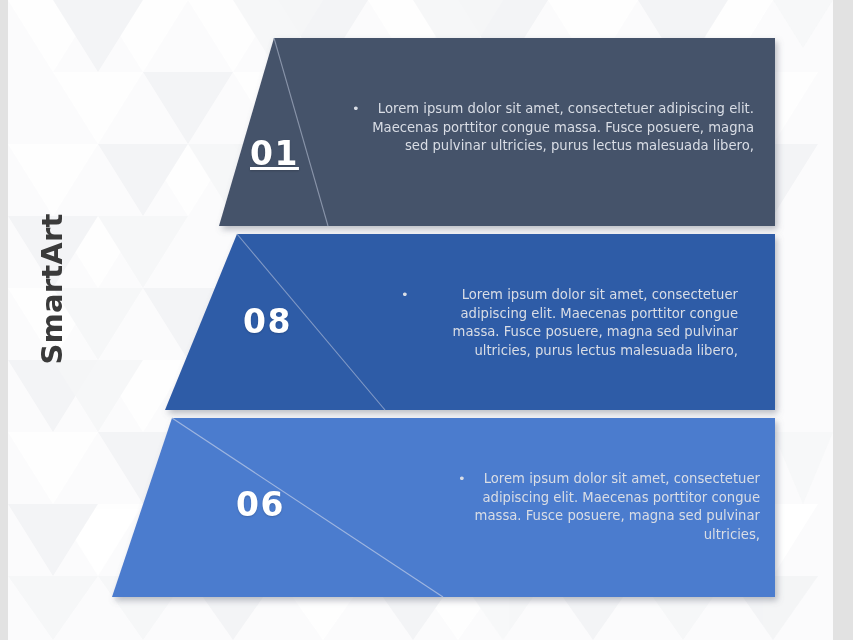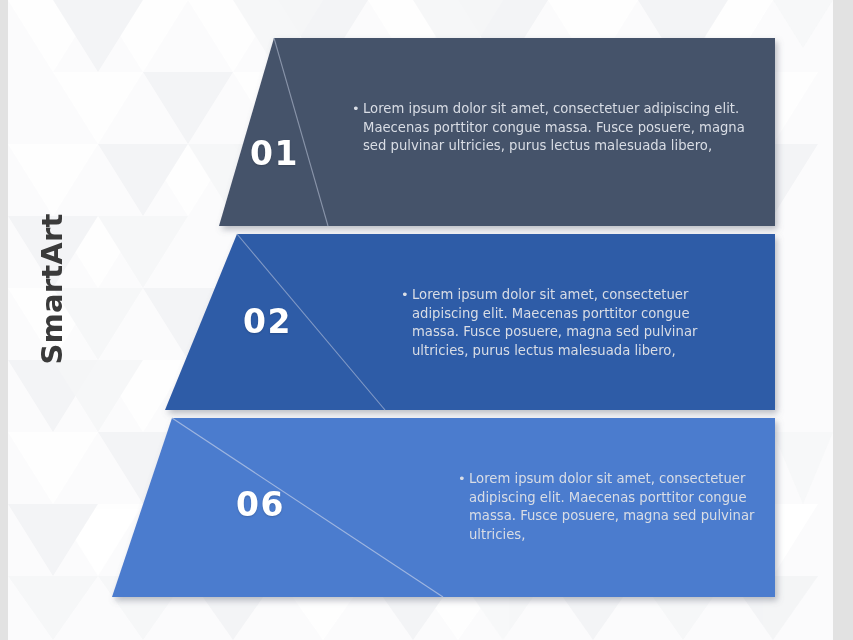--- a/index.html
+++ b/index.html
@@ -83,24 +83,25 @@
   .step-body .bullet {
     position: absolute;
     left: 0;
     top: 0;
     font-size: 13px;
     line-height: 18.5px;
   }
   .step-body .body-text {
     display: block;
     margin-left: 11px;
-  }
-
-  
-  #num-01 { left: 250px; top: 134px; }
+    text-align: right;
+  }
+
+  
+  #num-01 { left: 250px; top: 134px; text-decoration: underline; }
   #num-02 { left: 243px; top: 302px; }
   #num-03 { left: 236px; top: 485px; }
 
   #body-01 { left: 352px; top: 100px; width: 402px; }
   #body-02 { left: 401px; top: 286px; width: 337px; }
   #body-03 { left: 458px; top: 470px; width: 302px; }
 
   
   #smartart-label {
     position: absolute;
@@ -220,21 +221,21 @@
     </g>
   </svg>
 
   <div id="num-01" class="step-number layer">01</div>
 
   <div id="body-01" class="step-body layer">
     <span class="bullet">•</span>
     <span class="body-text">Lorem ipsum dolor sit amet, consectetuer adipiscing elit. Maecenas porttitor congue massa. Fusce posuere, magna sed pulvinar ultricies, purus lectus malesuada libero,</span>
   </div>
 
-  <div id="num-02" class="step-number layer">02</div>
+  <div id="num-02" class="step-number layer">08</div>
 
   <div id="body-02" class="step-body layer">
     <span class="bullet">•</span>
     <span class="body-text">Lorem ipsum dolor sit amet, consectetuer adipiscing elit. Maecenas porttitor congue massa. Fusce posuere, magna sed pulvinar ultricies, purus lectus malesuada libero,</span>
   </div>
 
   <div id="num-03" class="step-number layer">06</div>
 
   <div id="body-03" class="step-body layer">
     <span class="bullet">•</span>

